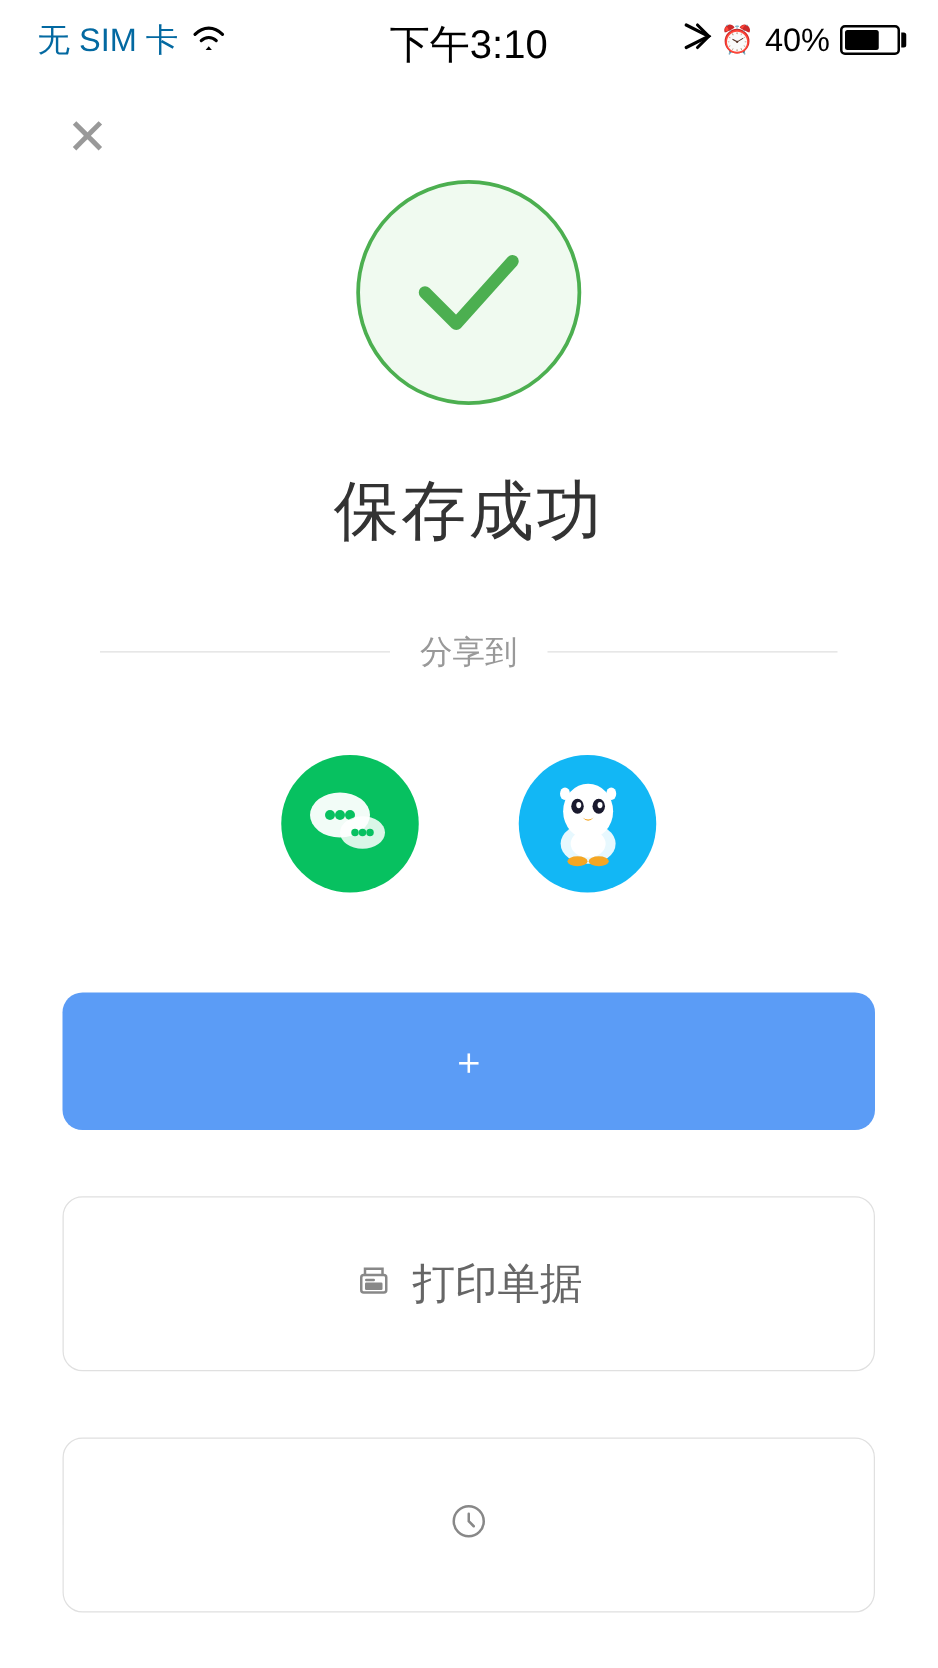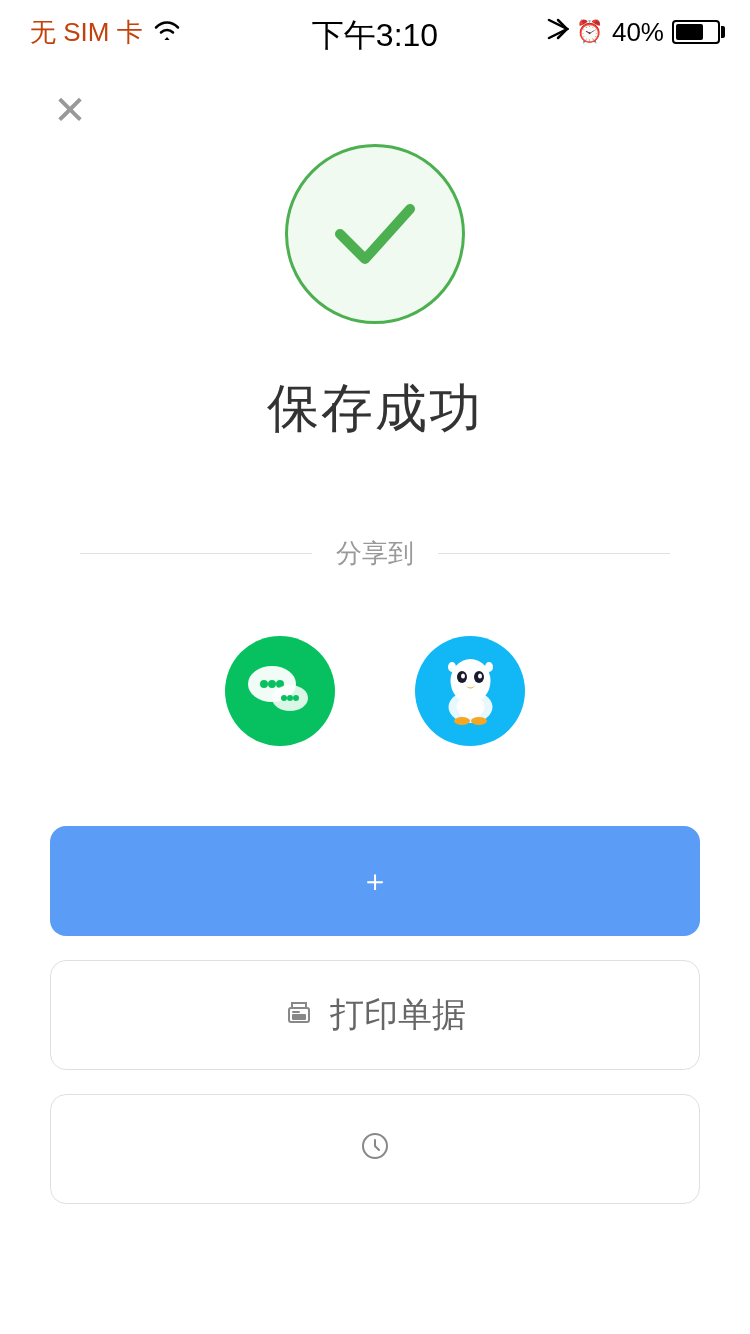--- a/index.html
+++ b/index.html
@@ -26,21 +26,21 @@
       justify-content: space-between;
       padding: 0 30px;
       background: #ffffff;
     }
 
     .status-bar-left {
       display: flex;
       align-items: center;
       gap: 10px;
       font-size: 26px;
-      color: #c2410c;
+      color: #0369a1;
       font-weight: 500;
     }
 
     .status-bar-center {
       font-size: 32px;
       font-weight: 400;
       color: #000;
       position: absolute;
       left: 50%;
       transform: translateX(-50%);
@@ -137,21 +137,21 @@
       fill: none;
       stroke-linecap: round;
       stroke-linejoin: round;
     }
 
     
     .success-title {
       font-size: 52px;
       font-weight: 500;
       color: #333;
-      margin-bottom: 92px;
+      margin-bottom: 60px;
       letter-spacing: 2px;
     }
 
     
     .share-divider {
       width: 100%;
       display: flex;
       align-items: center;
       padding: 0 80px;
       margin-bottom: 65px;
@@ -219,29 +219,30 @@
     }
 
     .btn-primary-text {
       font-size: 34px;
       color: #ffffff;
       font-weight: 400;
     }
 
     .btn-secondary {
       width: 100%;
-      height: 110px;
+      height: 140px;
       background: #ffffff;
       border-radius: 16px;
       border: 1px solid #e0e0e0;
       cursor: pointer;
       display: flex;
       align-items: center;
       justify-content: center;
       gap: 16px;
+      margin-top: 29px;
     }
 
     .btn-secondary-text {
       font-size: 34px;
       color: #666;
       font-weight: 400;
     }
 
     .btn-icon {
       font-size: 30px;

